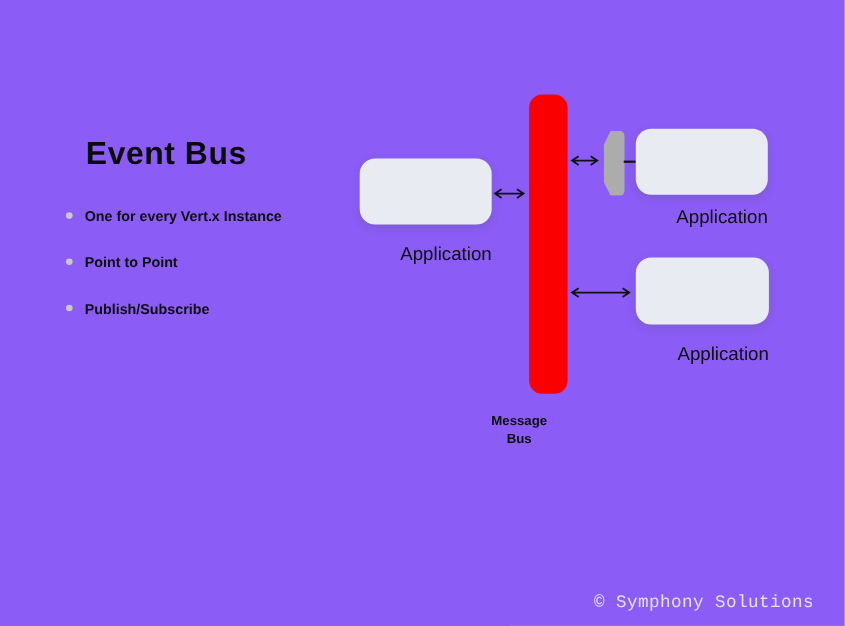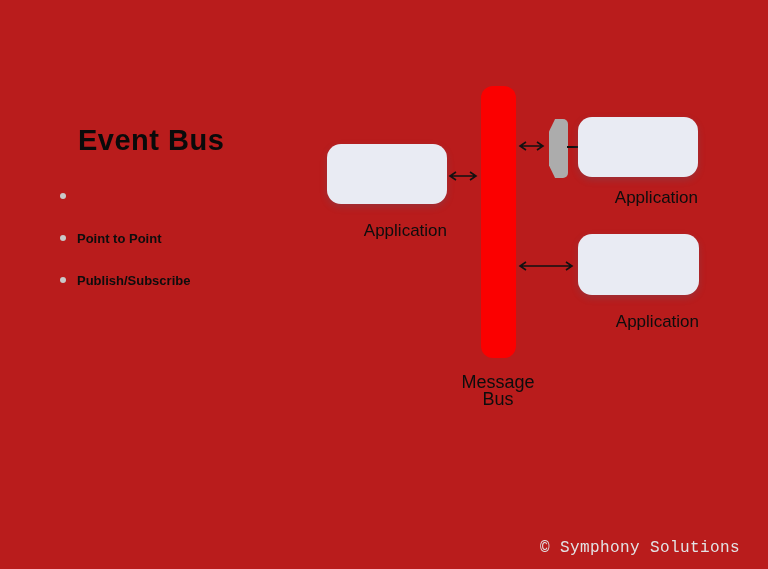--- a/index.html
+++ b/index.html
@@ -1,17 +1,17 @@
 <!DOCTYPE html>
 <html style="--bus-red: #fb0000; --app-box-fill: #e9ebf3; --connector-gray: #acacac; --code-bg: #58585a; --code-text: #efa62f; --bullet-dot: #c9c9c9; --footer-text: #e3e3e5;"><head>
 <meta charset="utf-8">
 <style>
   html,body{margin:0;padding:0;background:#fff;}
   .slide{
-    position:relative;width:768px;height:569px;background:#b91c1c;overflow:hidden;
+    position:relative;width:768px;height:569px;background:#8b5cf6;overflow:hidden;
     font-family:"Liberation Sans", sans-serif;color:#111;
   }
   .abs{position:absolute;}
 
   .title{
     left:78px;top:124px;
     font-size:29px;font-weight:900;letter-spacing:0.5px;color:#0a0a0a;
   }
 
   .bullets{left:60px;top:188px;}
@@ -27,22 +27,22 @@
   .app-label{
     width:120px;text-align:right;
     font-size:17px;font-weight:400;color:#0d0d0d;
   }
 
   .bus-bar{
     left:481px;top:86px;width:35px;height:272px;border-radius:12px;
     background:var(--bus-red,#fb0000);
   }
   .bus-label{
-    left:448px;top:374px;width:100px;text-align:center;
-    font-size:18px;font-weight:400;line-height:17px;color:#0d0d0d;
+    left:422px;top:374px;width:100px;text-align:center;
+    font-size:12px;font-weight:700;line-height:17px;color:#0d0d0d;
   }
 
   .connector-shape{
     left:549px;top:119px;width:19px;height:59px;
     background:var(--connector-gray,#acacac);
     border-radius:5px;
     clip-path:polygon(32% 0, 100% 0, 100% 100%, 32% 100%, 0 79%, 0 21%);
   }
   .connector-line{left:567px;top:146px;width:12px;height:2px;background:#111;}
 
@@ -69,20 +69,21 @@
 </head>
 <body>
 
 <div class="slide">
 
   <div class="abs title">Event Bus</div>
 
   <div class="abs bullets">
     <div class="bullet-item">
       <span class="bullet-dot"></span>
+      <span class="bullet-label">One for every Vert.x Instance</span>
     </div>
     <div class="bullet-item">
       <span class="bullet-dot"></span>
       <span class="bullet-label">Point to Point</span>
     </div>
     <div class="bullet-item">
       <span class="bullet-dot"></span>
       <span class="bullet-label">Publish/Subscribe</span>
     </div>
   </div>

